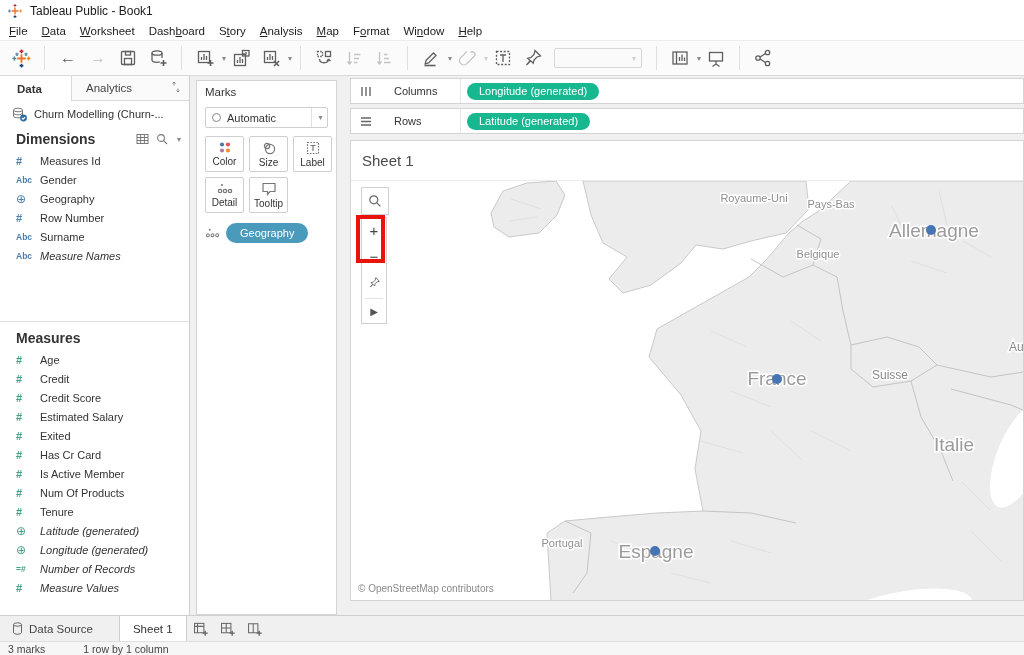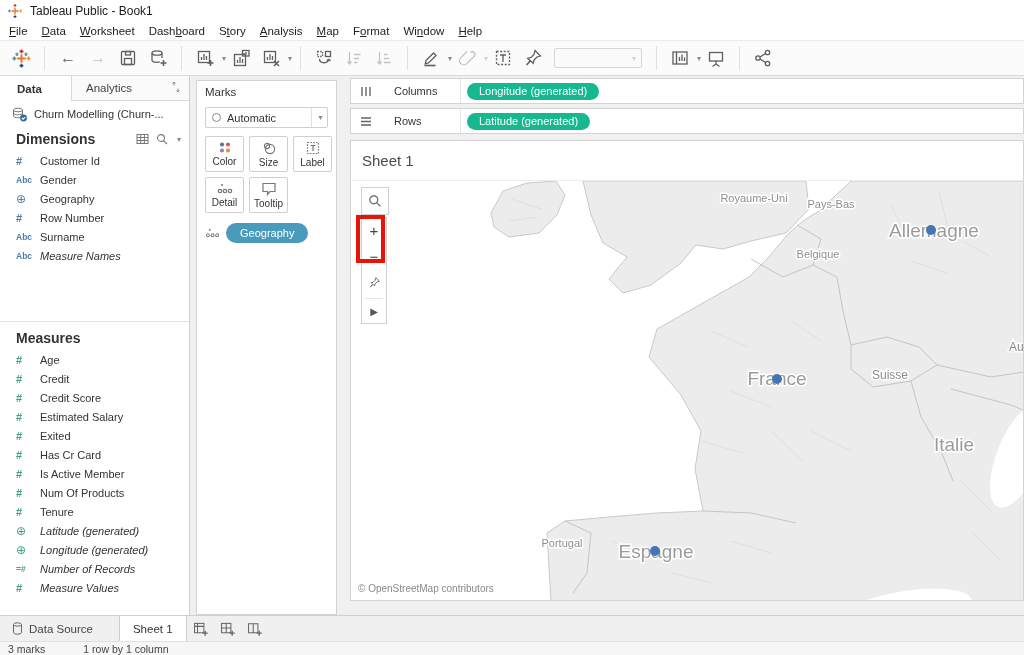--- a/index.html
+++ b/index.html
@@ -319,21 +319,21 @@
               <path d="M7.6 7.6L11 11"></path>
             </svg>
         </span>
         <span class="caret">▾</span>
       </span>
     </div>
     <div>
 
         <div class="field-row">
           <span class="f-icon blue">#</span>
-          <span class="f-name">Customer Id</span>
+          <span class="f-name">Measures Id</span>
         </div>
 
         <div class="field-row">
           <span class="f-icon blue small">Abc</span>
           <span class="f-name">Gender</span>
         </div>
 
         <div class="field-row">
           <span class="f-icon blue globe">⊕</span>
           <span class="f-name">Geography</span>

